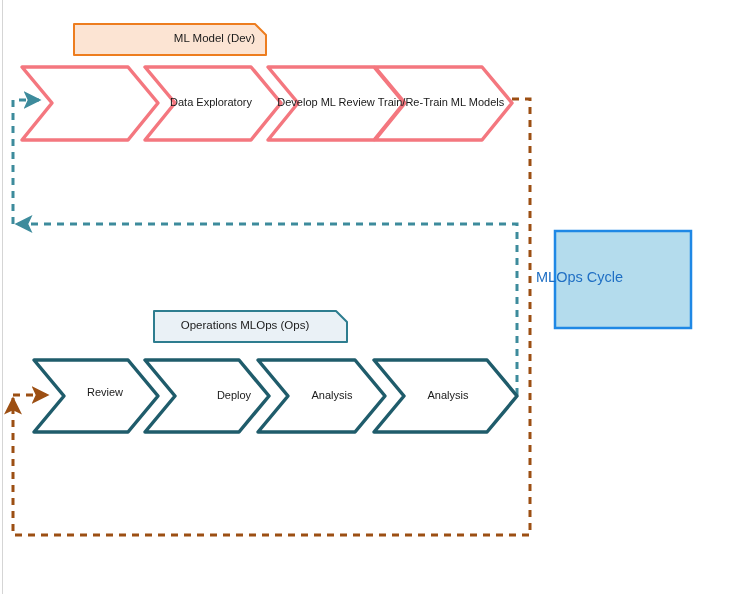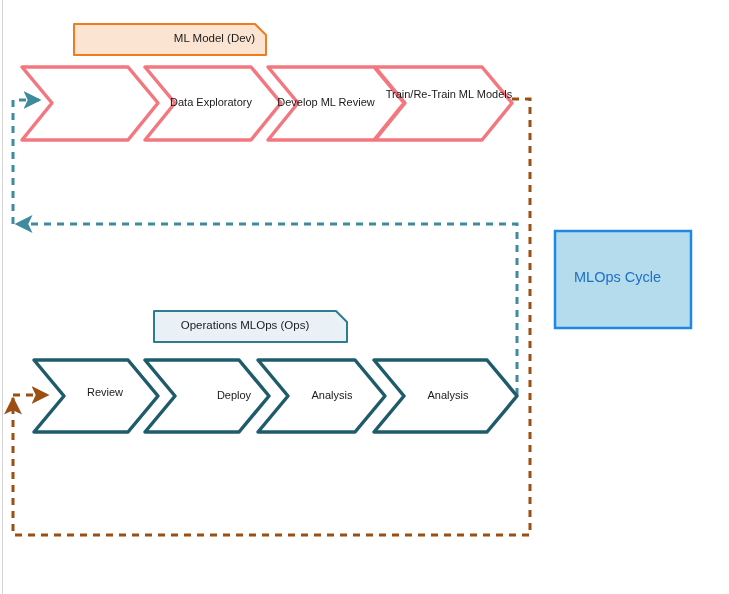--- a/index.html
+++ b/index.html
@@ -114,27 +114,27 @@
 
   </svg>
 
   <div class="label banner-label" style="left:74px; top:32px; width:217px;margin-left:32px;">ML Model (Dev)</div>
 
 
   <div class="label" style="left:152px; top:96px; width:118px;">Data Exploratory</div>
 
   <div class="label" style="left:267px; top:96px; width:118px;">Develop ML Review</div>
 
-  <div class="label" style="left:377px; top:88px; width:128px;margin-left:8px;">Train/Re-Train ML Models</div>
+  <div class="label" style="left:377px; top:96px; width:128px;">Train/Re-Train ML Models</div>
 
   <div class="label banner-label" style="left:154px; top:319px; width:182px;">Operations MLOps (Ops)</div>
 
   <div class="label" style="left:55px; top:386px; width:100px;">Review</div>
 
   <div class="label" style="left:184px; top:389px; width:100px;">Deploy</div>
 
   <div class="label" style="left:282px; top:389px; width:100px;">Analysis</div>
 
   <div class="label" style="left:398px; top:389px; width:100px;">Analysis</div>
 
-  <div class="label mlops-label" style="left:563px; top:271px; width:109px;">MLOps Cycle</div>
+  <div class="label mlops-label" style="left:525px; top:271px; width:109px;">MLOps Cycle</div>
 
 </div>
 
 </body></html>

